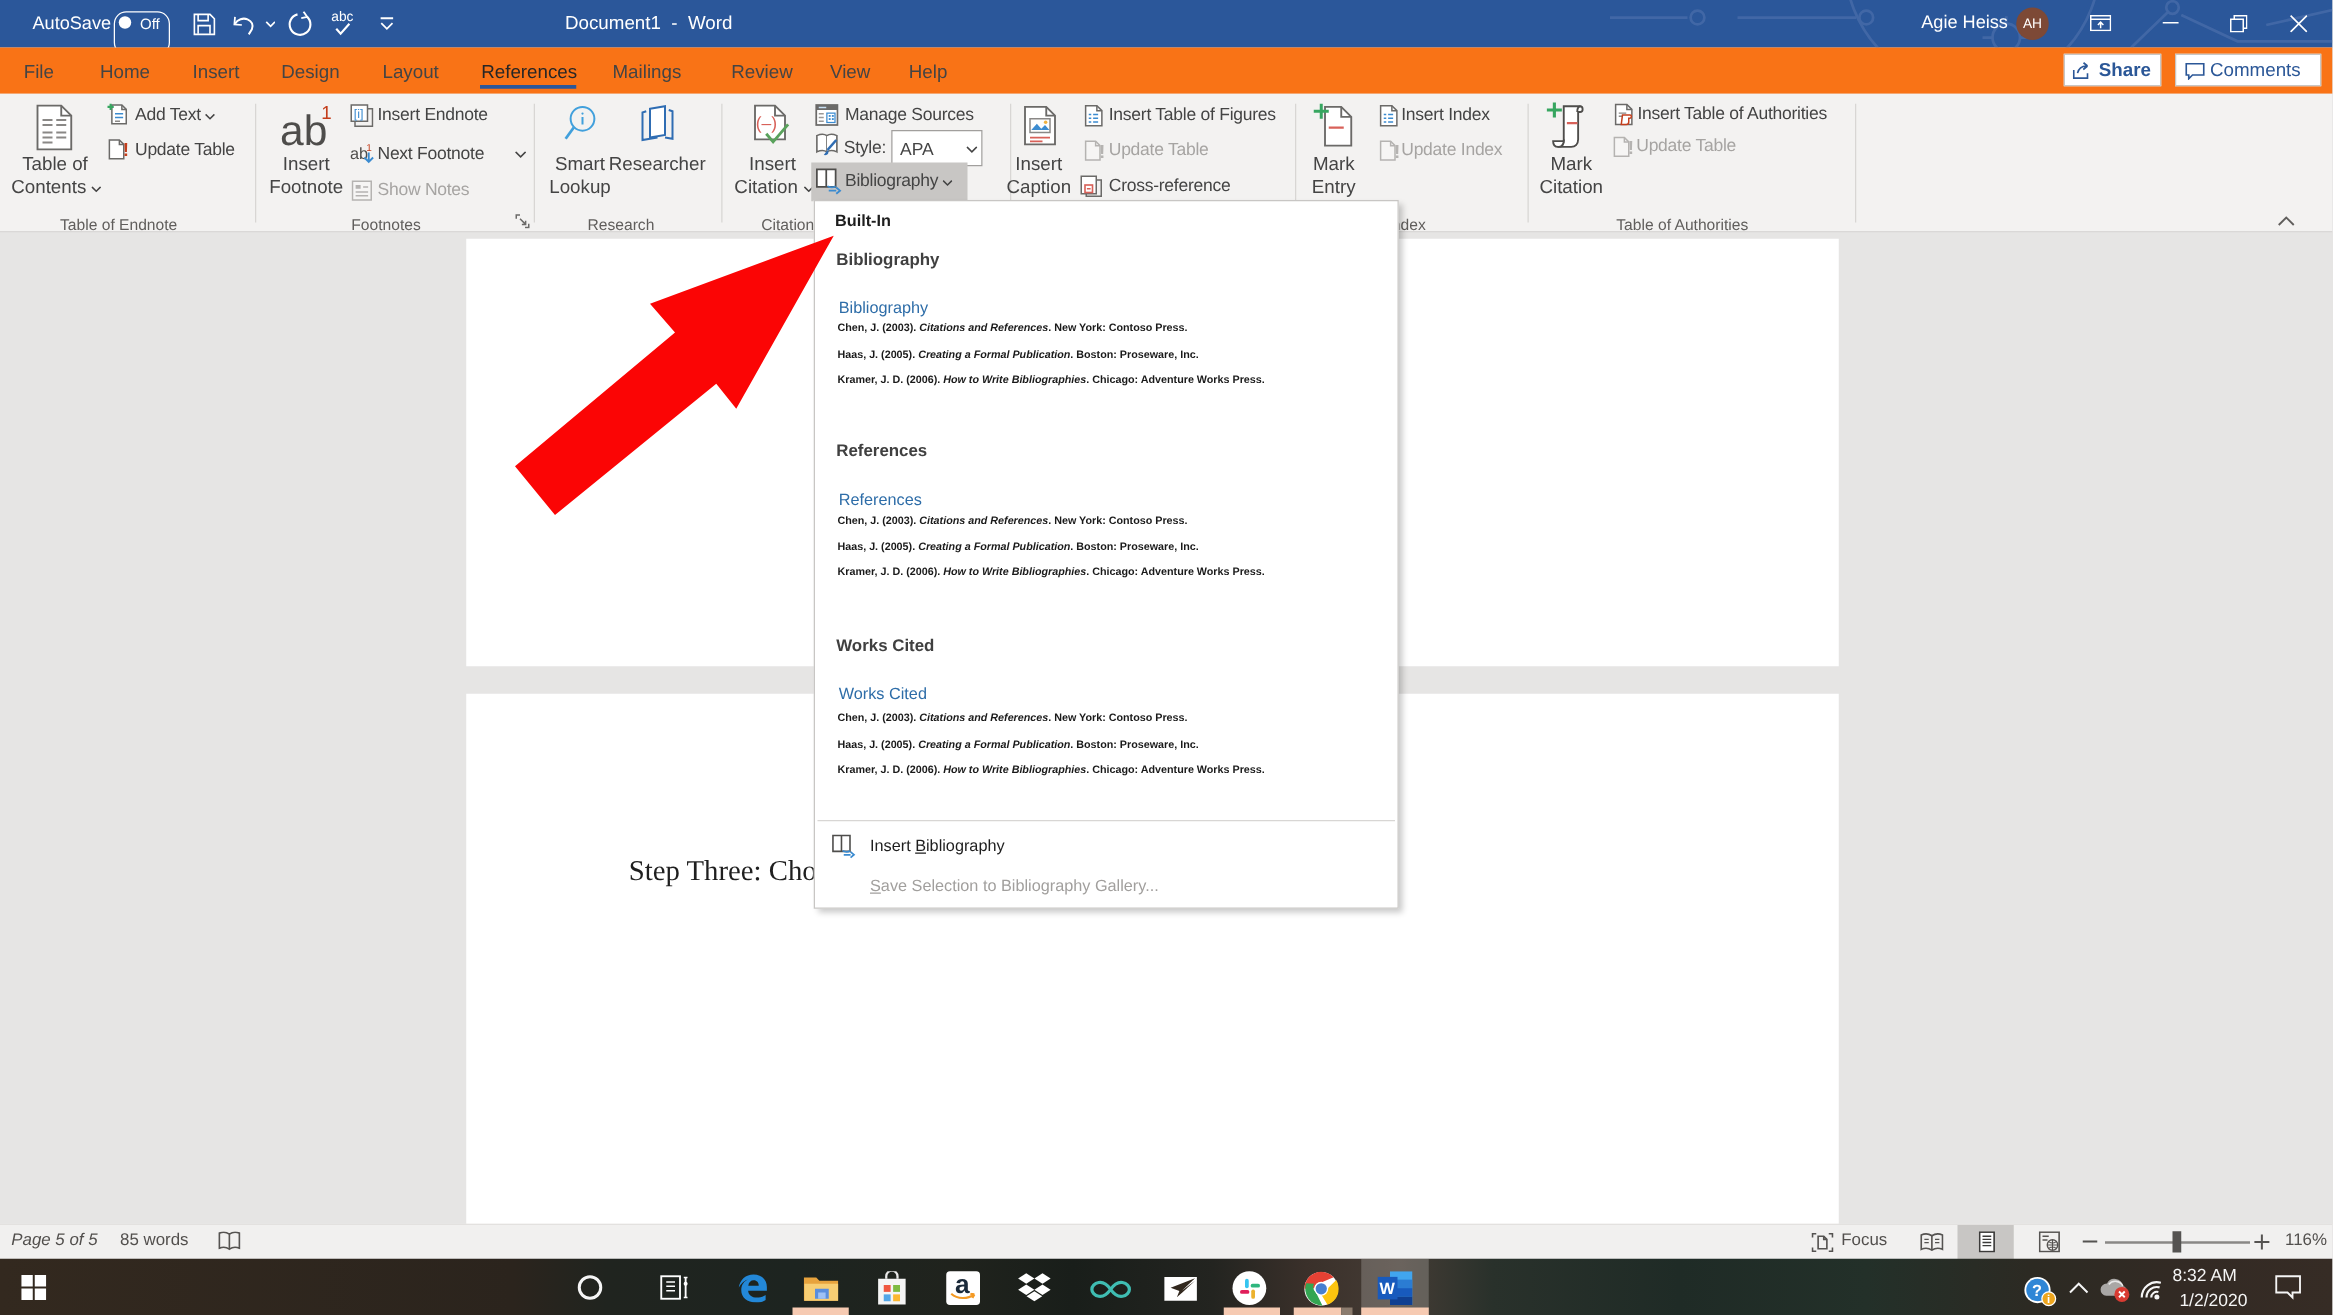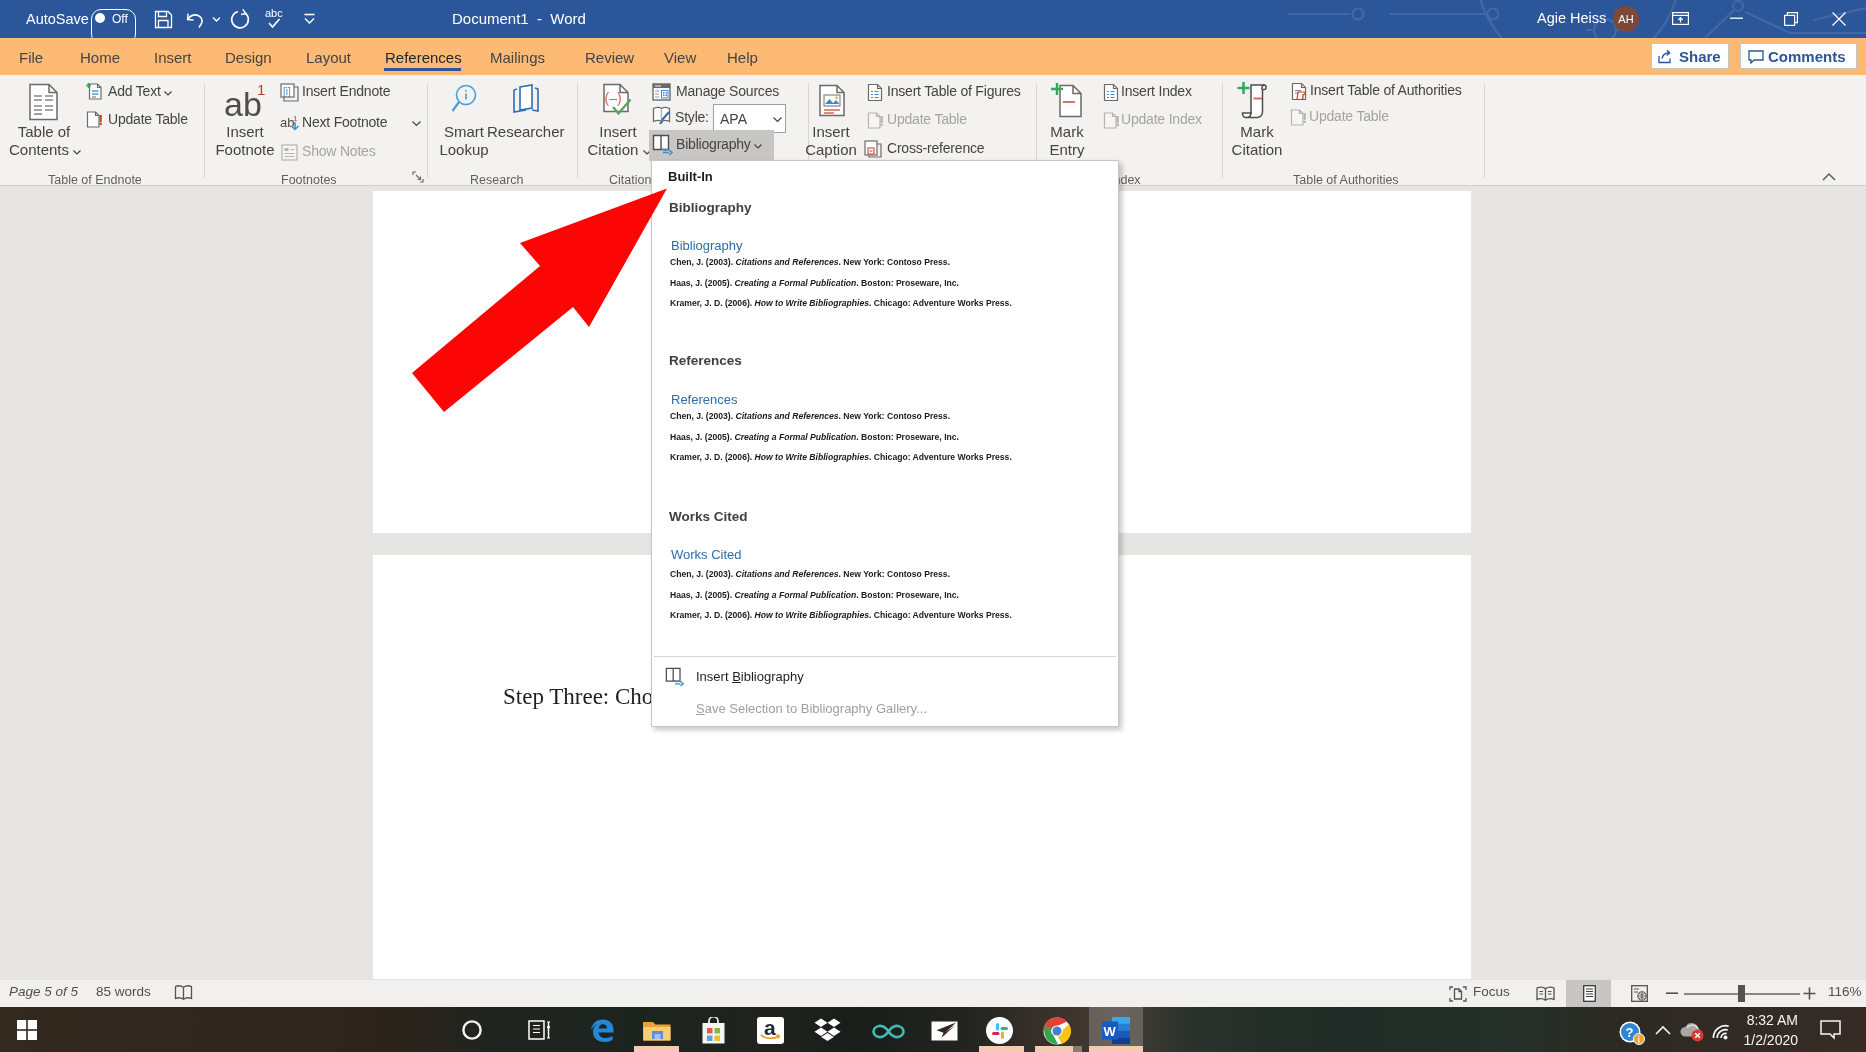--- a/index.html
+++ b/index.html
@@ -5,21 +5,21 @@
   * { margin:0; padding:0; box-sizing:border-box; }
   html,body { width:1866px; height:1052px; overflow:hidden; }
   body { font-family:"Liberation Sans", sans-serif; position:relative; background:#e6e5e4; }
   .abs { position:absolute; }
 
   
   #titlebar { position:absolute; left:0; top:0; width:1866px; height:38px; background:#2b579a; }
   #titlebar .txt { color:#fff; font-size:15px; }
 
   
-  #menurow { position:absolute; left:0; top:38px; width:1866px; height:37px; background:#fdba74; }
+  #menurow { position:absolute; left:0; top:38px; width:1866px; height:37px; background:#f97316; }
   .tab { position:absolute; top:11px; font-size:15px; color:#444; }
 
   
   #ribbon { position:absolute; left:0; top:75px; width:1866px; height:111px; background:#f3f2f1; border-bottom:1px solid #d2d0ce; }
   .gsep { position:absolute; top:8px; width:1px; height:95px; background:#d8d6d4; }
   .glabel { position:absolute; top:98px; font-size:12.5px; color:#605e5c; white-space:nowrap; }
   .rlabel { position:absolute; font-size:14px; letter-spacing:-0.2px; color:#444; white-space:nowrap; }
   .rlabel.dis { color:#a6a4a2; }
   .biglabel { position:absolute; font-size:15px; color:#444; text-align:center; white-space:nowrap; }
 
@@ -135,21 +135,21 @@
       <path d="M1 7 v6.5 h11 v-4"></path>
       <path d="M4 9.5 C5 5.5 8 3.5 12 3.8 M12 3.8 l-3.2 -2.6 M12 3.8 l-3.4 2.8" stroke-width="1.3"></path>
     </svg>
     <span class="abs" style="left:27px; top:4px; color:#2b5797; font-size:15px; font-weight:bold;">Share</span>
   </div>
 
   <div class="abs" style="left:1740px; top:5px; width:117px; height:26px; background:#fff; border:1px solid #c8c6c4;">
     <svg class="abs" style="left:7px; top:6px;" width="16" height="14" viewBox="0 0 16 14" fill="none" stroke="#2b5797" stroke-width="1.3">
       <path d="M1 1 h14 v9 h-9 l-3 3 v-3 h-2 z"></path>
     </svg>
-    <span class="abs" style="left:27px; top:4px; color:#2b5797; font-size:15px; font-weight:bold;">Comments</span>
+    <span class="abs" style="left:27px; top:4px; color:#2b5797; font-size:15px; font-weight:normal;">Comments</span>
   </div>
 </div>
 <div id="ribbon">
 
   <svg class="abs" style="left:25px; top:8px;" width="37" height="38" viewBox="0 0 37 38">
     <path d="M5 1.5 h19 l8 8 v27 h-27 z" fill="#fff" stroke="#6b6a68" stroke-width="1.5"></path>
     <path d="M24 1.5 v8 h8" fill="none" stroke="#6b6a68" stroke-width="1.5"></path>
     <g stroke="#8a8886" stroke-width="1.6">
       <path d="M9 13 h8 M20 13 h8"></path>
         <path d="M9 17 h8 M20 17 h8"></path>
@@ -555,21 +555,21 @@
     <path d="M8 5.5 a6.8 6.8 0 0 1 11.3 1.3" fill="none" stroke="#e8e8e8" stroke-width="1.3"></path>
     <circle cx="18.5" cy="13.5" r="6" fill="#d83b32"></circle>
     <path d="M16.2 11.2 l4.6 4.6 M20.8 11.2 l-4.6 4.6" stroke="#fff" stroke-width="1.5"></path>
   </svg>
   <svg class="abs" style="left:1710px; top:14px;" width="21" height="21" viewBox="0 0 21 21" fill="none" stroke="#f5f5f5">
     <path d="M11 17 A4.5 4.5 0 0 1 16.7 12.6" stroke-width="1.7"></path>
     <path d="M7.2 17 A8.3 8.3 0 0 1 17.7 8.9" stroke-width="1.7"></path>
     <path d="M3.4 17 A12.1 12.1 0 0 1 18.7 5.2" stroke-width="1.7"></path>
     <circle cx="15.5" cy="16.5" r="2" fill="#f5f5f5" stroke="none"></circle>
   </svg>
-  <div class="abs" style="left:1738px; top:5px; width:60px; text-align:right; color:#f5f5f5; font-size:14px;">8:32 AM</div>
+  <div class="abs" style="left:1738px; top:5px; width:60px; color:#f5f5f5; font-size:14px;">8:32 AM</div>
   <div class="abs" style="left:1730px; top:25px; width:68px; text-align:right; color:#f5f5f5; font-size:14px;">1/2/2020</div>
   <svg class="abs" style="left:1820px; top:13px;" width="21" height="20" viewBox="0 0 21 20" fill="none" stroke="#f5f5f5" stroke-width="1.5">
     <path d="M1 1 h19 v13 h-6 v4 l-4 -4 h-9 z"></path>
   </svg>
 </div>
 <div id="dropdown">
   <div class="abs" style="left:16px; top:8px; font-size:13px; font-weight:bold; color:#1e1e1e;">Built-In</div>
 
   <div class="sect" style="top:39px;">Bibliography</div>
   <div class="blue" style="top:77px;">Bibliography</div>

